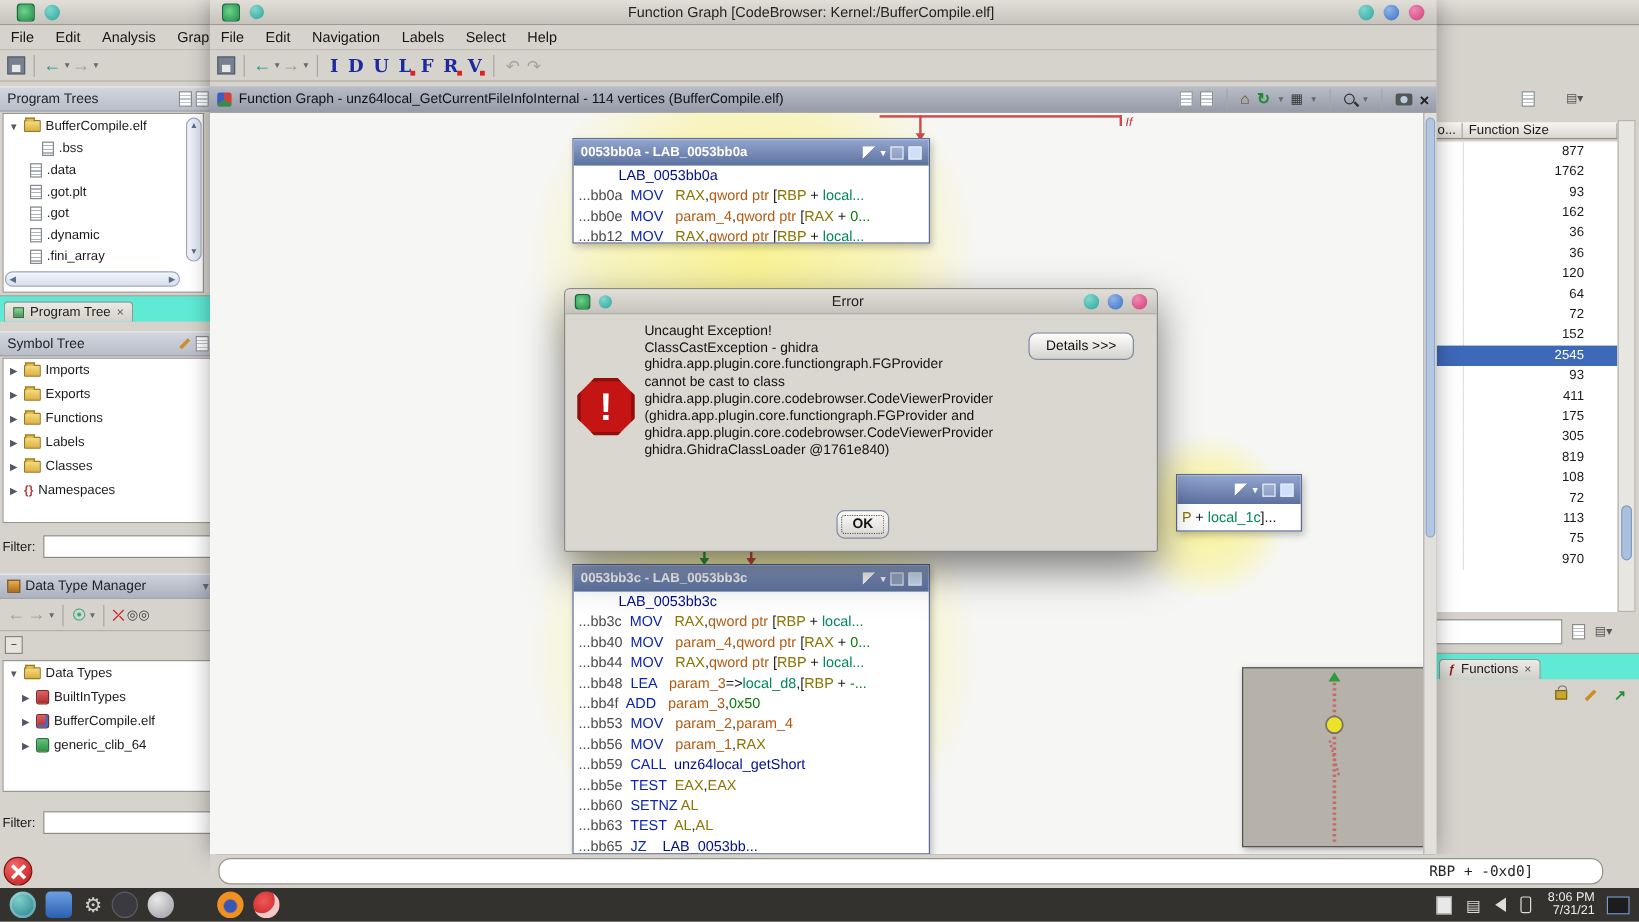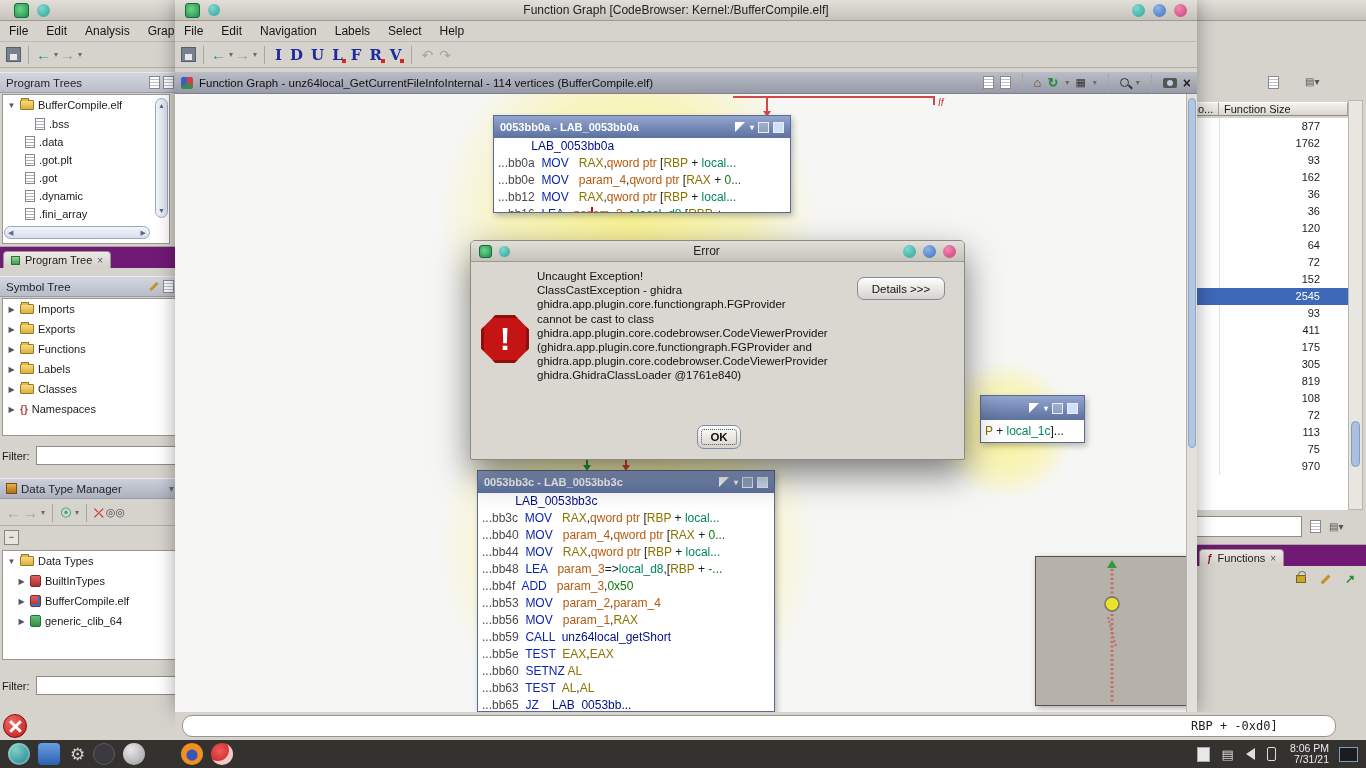--- a/index.html
+++ b/index.html
@@ -36,21 +36,21 @@
   .whitebox { background:#fff; border:1px solid #9a9690; }
   .trow { display:flex; align-items:center; height:18px; gap:4px; padding-left:4px; font-size:11px; white-space:nowrap; }
   .tw { width:9px; font-size:8px; color:#556; text-align:center; flex:0 0 9px; }
   .i-folder { width:14px; height:10px; background:linear-gradient(#f6dc80,#ddAF3e); border:1px solid #99791f; border-radius:1px; position:relative; flex:0 0 14px; }
   .i-folder::before { content:""; position:absolute; top:-3px; left:0; width:6px; height:2px; background:#e4bb4e; border:1px solid #99791f; border-bottom:none; }
   .i-page { width:10px; height:12px; background:#fff; border:1px solid #888; background-image:repeating-linear-gradient(#fff 0 2px,#aab4c2 2px 3px); flex:0 0 10px; }
   .i-dt { width:11px; height:12px; border-radius:2px; border:1px solid #7c2a2a; background:linear-gradient(#e06060,#ac2e2e); flex:0 0 11px; }
   .i-dt.g { border-color:#25703a; background:linear-gradient(#63c277,#2f8f45); }
   .filter-row { display:flex; align-items:center; gap:6px; padding:0 2px; }
   .filter-input { flex:1; height:19px; background:#fff; border:1px solid #8f8b85; }
-  .tabstrip { background:#701a75; border-top:1px solid #aaa69f; display:flex; align-items:flex-end; padding:2px 3px 0 3px; }
+  .tabstrip { background:#5eead4; border-top:1px solid #aaa69f; display:flex; align-items:flex-end; padding:2px 3px 0 3px; }
   .tab { background:linear-gradient(#eceae5,#d3d0c9); border:1px solid #98948c; border-bottom:none; border-radius:4px 4px 0 0; font-size:11px; padding:2px 7px; display:flex; gap:5px; align-items:center; }
   .tab .x { color:#555; font-size:10px; }
   .hpill { position:absolute; height:13px; border:1px solid #9aa6c0; border-radius:7px; background:linear-gradient(#f2f5fa,#d8dfec); display:flex; align-items:center; justify-content:space-between; padding:0 3px; font-size:7px; color:#5a6a8a; }
   .vpill { position:absolute; width:13px; border:1px solid #9aa6c0; border-radius:7px; background:linear-gradient(90deg,#f2f5fa,#d8dfec); display:flex; flex-direction:column; align-items:center; justify-content:space-between; padding:3px 0; font-size:7px; color:#5a6a8a; }
 
   
   .canvas { position:absolute; left:0; top:94px; width:1011px; height:618px; background:#f6f6f4; overflow:hidden; }
   .glow { position:absolute; border-radius:50%; background:radial-gradient(circle, rgba(252,240,70,.55) 0%, rgba(252,240,70,.30) 45%, rgba(252,240,70,0) 70%); }
   .block { position:absolute; width:298px; background:#fff; border:1px solid #5a6a96; box-shadow:2px 3px 6px rgba(0,0,0,.25); }
   .blk-hdr { height:22px; background:linear-gradient(#93a6cf,#5c719f); color:#fff; font-size:11px; font-weight:bold; display:flex; align-items:center; padding:0 6px; gap:4px; }
@@ -449,21 +449,21 @@
     <div class="edge" style="left:558px;top:2px;width:202px;height:2px;background:#d04848;"></div>
     <div class="edge" style="left:591px;top:2px;width:2px;height:16px;background:#d04848;"></div>
     <div class="arrowhead" style="left:588px;top:17px;border-top:6px solid #d04848;"></div>
     <div class="edge" style="left:758px;top:2px;width:2px;height:9px;background:#d04848;"></div>
     <div class="edge" style="left:763px;top:3px;color:#d03030;font-size:10px;font-style:italic;">If</div>
     <div class="edge" style="left:411px;top:360px;width:2px;height:13px;background:#2f9a44;"></div>
     <div class="arrowhead" style="left:408px;top:371px;border-top:6px solid #2f9a44;"></div>
     <div class="edge" style="left:450px;top:360px;width:2px;height:13px;background:#d04848;"></div>
     <div class="arrowhead" style="left:447px;top:371px;border-top:6px solid #d04848;"></div>
 
-    <div class="block" style="left:318px;top:21px;height:98px;overflow:hidden;">
+    <div class="block" style="left:302px;top:21px;height:88px;overflow:hidden;">
       <div class="blk-hdr">
         <span>0053bb0a - LAB_0053bb0a</span>
         <span class="sp"></span>
         <span class="bi pencil"></span>
         <span style="color:#fff;font-size:8px;">▾</span>
         <span class="bi"></span>
         <span class="bi max"></span>
       </div>
       <div class="blk-body"><div class="asmrow"><span class="tk-f">          LAB_0053bb0a</span></div><div class="asmrow"><span class="tk-a">...bb0a  </span><span class="tk-m">MOV   </span><span class="tk-r">RAX</span><span class="tk-x">,</span><span class="tk-p">qword ptr </span><span class="tk-x">[</span><span class="tk-r">RBP</span><span class="tk-x"> + </span><span class="tk-v">local...</span></div><div class="asmrow"><span class="tk-a">...bb0e  </span><span class="tk-m">MOV   </span><span class="tk-p">param_4</span><span class="tk-x">,</span><span class="tk-p">qword ptr </span><span class="tk-x">[</span><span class="tk-r">RAX</span><span class="tk-x"> + </span><span class="tk-c">0...</span></div><div class="asmrow"><span class="tk-a">...bb12  </span><span class="tk-m">MOV   </span><span class="tk-r">RAX</span><span class="tk-x">,</span><span class="tk-p">qword ptr </span><span class="tk-x">[</span><span class="tk-r">RBP</span><span class="tk-x"> + </span><span class="tk-v">local...</span></div><div class="asmrow"><span class="tk-a">...bb16  </span><span class="tk-m">LEA   </span><span class="tk-p">par</span><span class="caret"></span><span class="tk-p">am_3</span><span class="tk-x">=&gt;</span><span class="tk-v">local_d8</span><span class="tk-x">,[</span><span class="tk-r">RBP</span><span class="tk-x"> + </span><span class="tk-c">-...</span></div><div class="asmrow"><span class="tk-a">...bb1d  </span><span class="tk-m">ADD   </span><span class="tk-p">param_3</span><span class="tk-x">,</span><span class="tk-c">0x48</span></div></div>
     </div>

